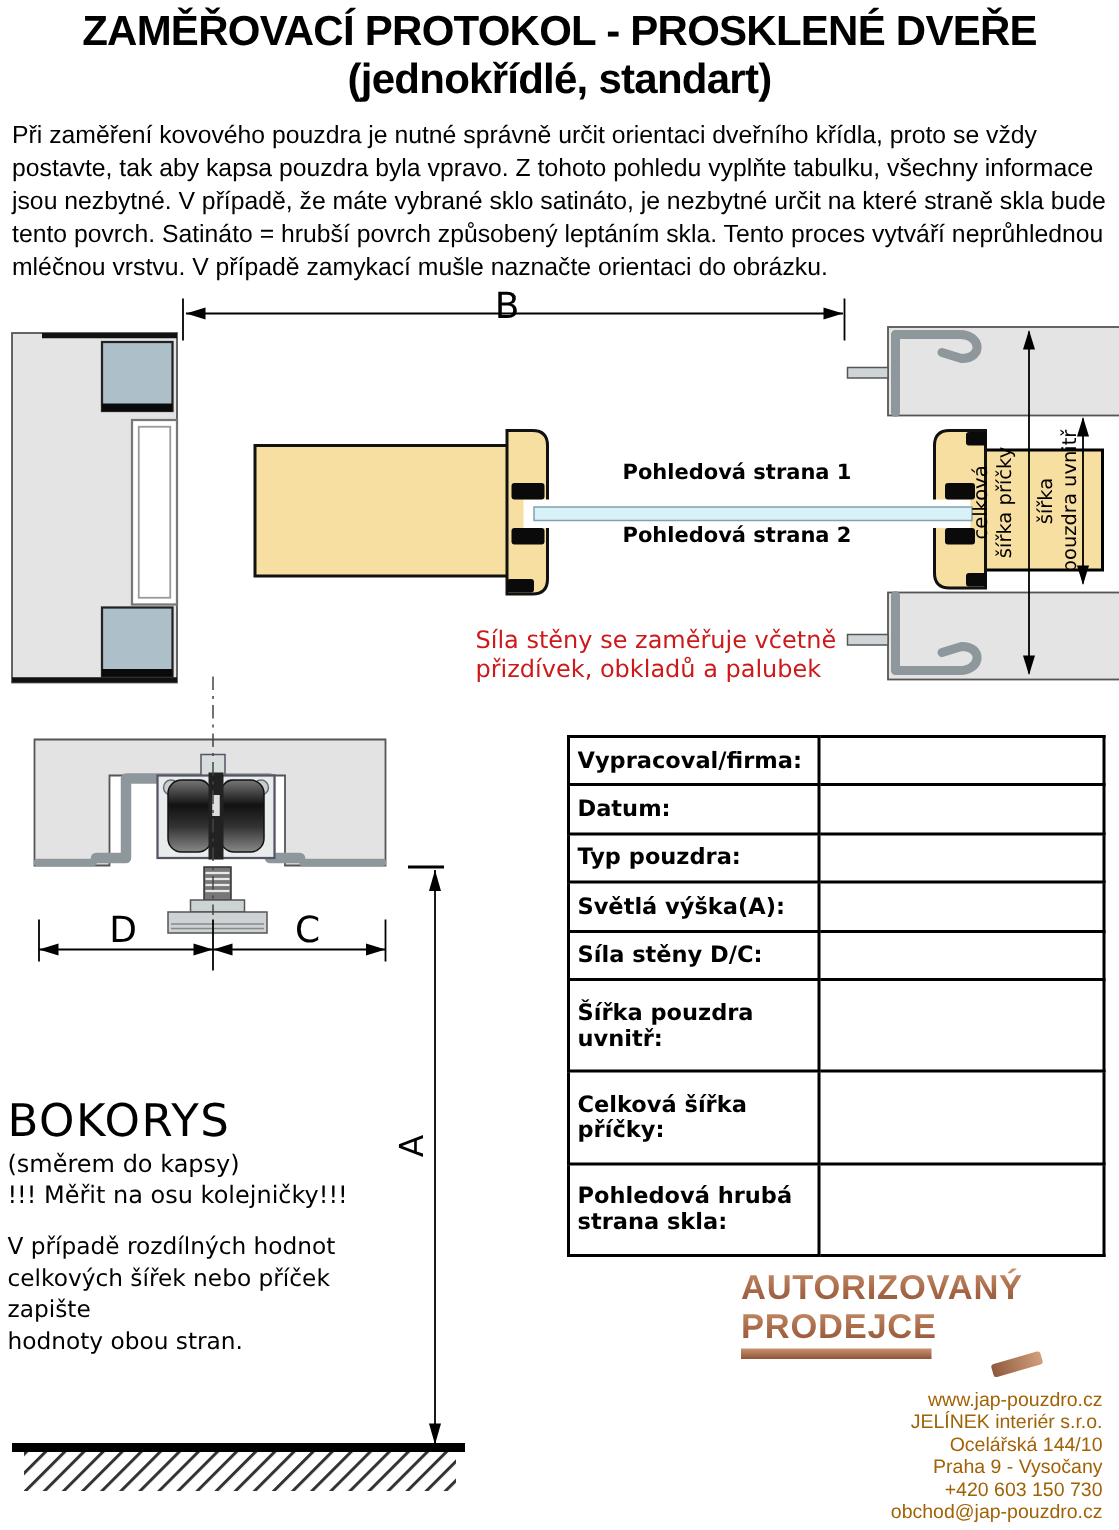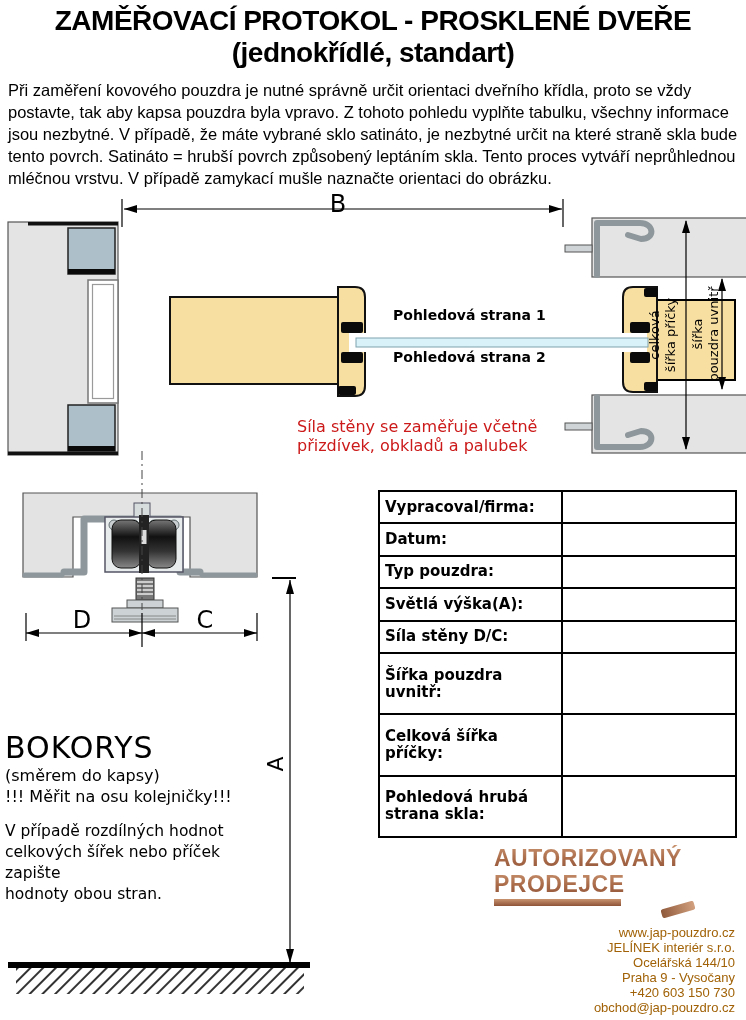--- a/index.html
+++ b/index.html
@@ -4,32 +4,32 @@
 <style>
   html,body{margin:0;padding:0;background:#fff;}
   #page{position:relative;width:746px;height:1020px;background:#fff;overflow:hidden;
         font-family:"Liberation Sans",sans-serif;color:#000;}
   .abs{position:absolute;}
   
   .title{left:0;top:5px;width:746px;text-align:center;font-weight:bold;font-size:28px;line-height:32px;letter-spacing:-0.5px;}
   
   .intro{left:8px;top:79px;width:734px;font-size:16.5px;line-height:22px;}
   .dimletter{font-family:"DejaVu Sans",sans-serif;font-size:24px;text-align:center;}
-  .sidelabel{font-family:"DejaVu Sans",sans-serif;font-weight:bold;font-size:14px;}
-  .rednote{font-family:"DejaVu Sans",sans-serif;font-size:16px;line-height:19px;color:#cc1a1a;}
+  .sidelabel{font-family:"DejaVu Sans",sans-serif;font-weight:bold;font-size:14px;margin-left:22px;}
+  .rednote{font-family:"DejaVu Sans",sans-serif;font-size:16px;line-height:19px;color:#cc1a1a;margin-left:20px;}
   .rotlabel{font-family:"DejaVu Sans",sans-serif;font-size:13px;line-height:16px;text-align:center;transform:rotate(-90deg);}
   
   .bok{left:5px;top:731px;width:270px;font-family:"DejaVu Sans",sans-serif;}
   .bok-h{font-size:30px;line-height:34px;letter-spacing:1px;}
   .bok-s{font-size:16px;line-height:21px;}
   .bok-n{font-size:15.5px;line-height:21px;}
   
   table.form{position:absolute;left:378px;top:490px;width:359px;height:348px;border-collapse:collapse;table-layout:fixed;background:#fff;}
   table.form td{border:2px solid #000;vertical-align:middle;}
-  td.flabel{width:158px;font-family:"DejaVu Sans",sans-serif;font-weight:bold;font-size:15px;line-height:17px;padding:0 18px 0 5px;}
+  td.flabel{width:158px;font-family:"DejaVu Sans",sans-serif;font-weight:bold;font-size:15px;line-height:17px;padding:0 2px 0 5px;}
   td.fvalue{background:#fff;}
   
   .copper-text{font-weight:800;font-size:23px;line-height:26px;letter-spacing:0.5px;
      background:linear-gradient(180deg,#c9936f 0%,#a96a48 55%,#8f5438 100%);
      -webkit-background-clip:text;background-clip:text;color:transparent;}
   .copper-bar{background:linear-gradient(180deg,#c9936f,#8f5438);height:7px;width:127px;}
   .jap{font-weight:800;font-size:56px;letter-spacing:3px;color:#1c1712;line-height:56px;}
   .swoosh{width:34px;height:9px;border-radius:2px;transform:rotate(-16deg);
      background:linear-gradient(90deg,#8f5a3c,#d2a07e);}
   .contact{width:260px;text-align:right;font-size:13px;line-height:14.9px;color:#a16207;}

